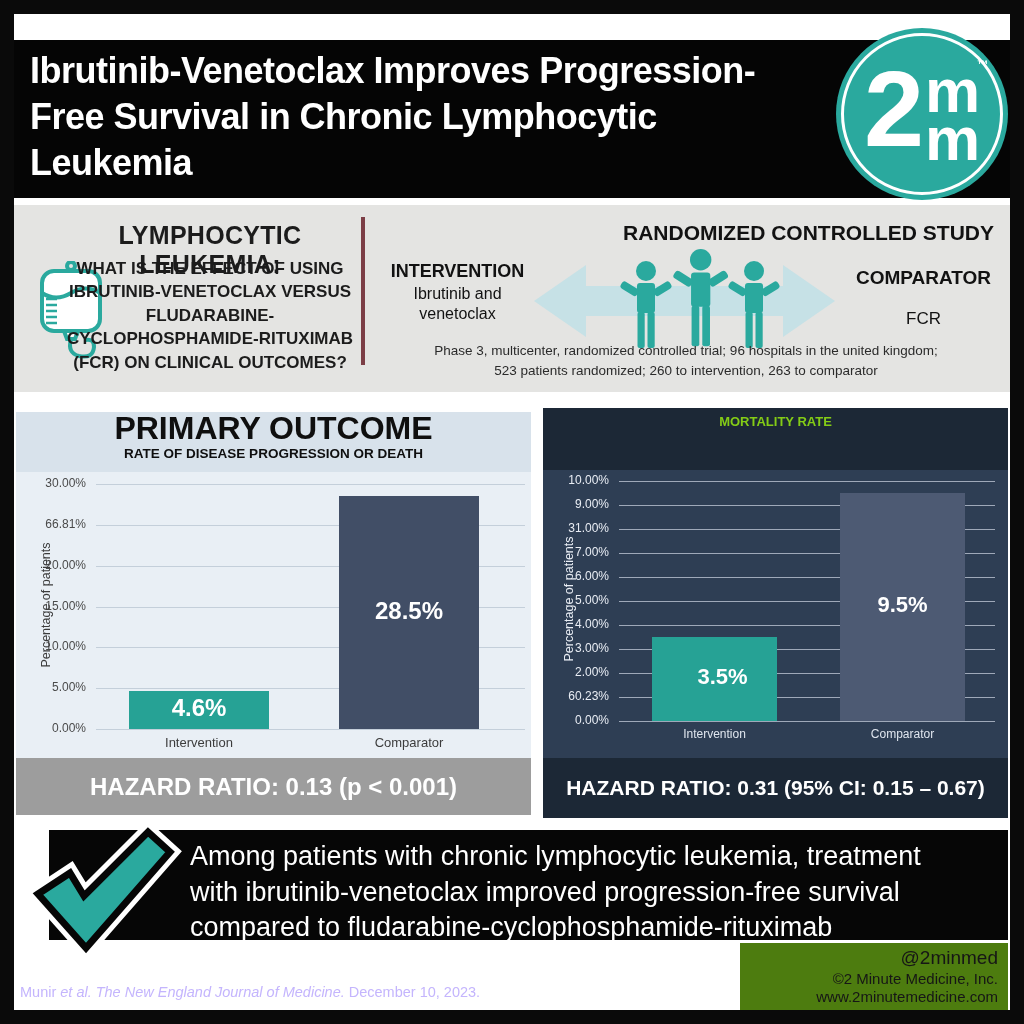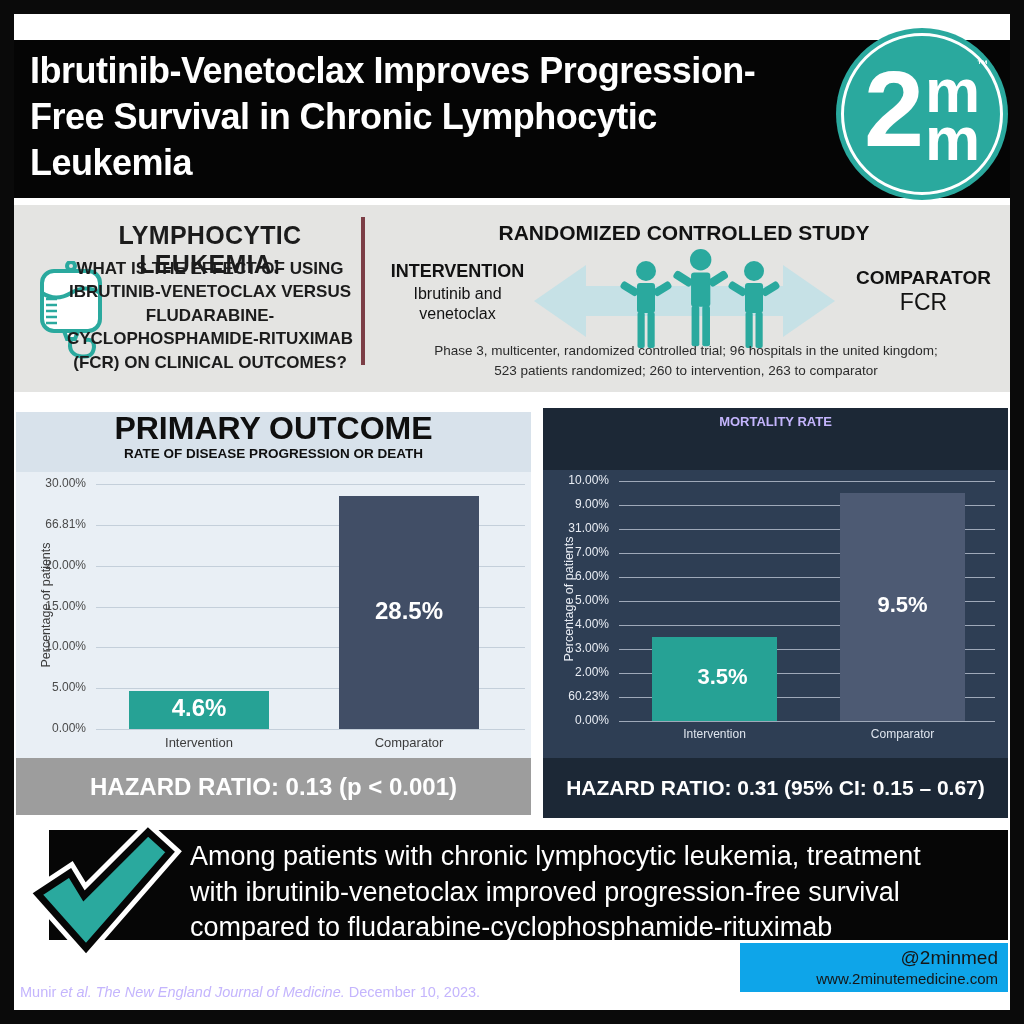--- a/index.html
+++ b/index.html
@@ -27,46 +27,46 @@
   #logo .logo-tm{position:absolute;top:30px;right:20px;font-size:11px;font-weight:bold}
 
   
   #study-section{left:14px;top:205px;width:996px;height:187px;background:#e4e4e2}
   #iv-icon{left:16px;top:56px;width:82px;height:100px}
   #question-title{left:40px;top:16px;width:312px;text-align:center;
     font-size:25px;font-weight:bold;color:#1c1c1c;letter-spacing:.3px}
   #question-body{left:46px;top:52px;width:300px;text-align:center;
     font-size:17px;font-weight:bold;color:#1c1c1c;line-height:1.38;white-space:pre-line}
   #study-divider{left:347px;top:12px;width:4px;height:148px;background:#7c3e46}
-  #rcs-title{left:360px;top:16px;width:620px;text-align:center;
+  #rcs-title{left:360px;top:16px;width:620px;text-align:right;
     font-size:21px;font-weight:bold;color:#121212}
   #intervention-block{left:366px;top:56px;width:155px;text-align:center;color:#121212}
   #intervention-block .grp-label{font-size:18px;font-weight:bold}
   #intervention-block .grp-desc{font-size:16px;line-height:1.28;white-space:pre-line;margin-top:2px}
   #rct-arrow{left:518px;top:52px;width:305px;height:88px}
   #patients-icons{left:600px;top:42px;width:170px;height:112px}
   #comparator-block{left:822px;top:62px;width:175px;text-align:center;color:#121212}
   #comparator-block .grp-label{font-size:19px;font-weight:bold}
-  #comparator-block .grp-desc{font-size:23px;margin-top:0}
+  #comparator-block .grp-desc{font-size:17px;margin-top:20px}
   #study-details{left:352px;top:136px;width:640px;text-align:center;
     font-size:13.5px;color:#2b2b2b;line-height:1.45;white-space:pre-line}
 
   
   #primary-panel{left:16px;top:412px;width:515px;height:403px;background:#e9eff5}
   #primary-header{height:60px;background:#d8e2eb;text-align:center;padding-top:0;box-sizing:border-box}
   .panel-title-light{font-size:32px;font-weight:bold;color:#0f0f0f;line-height:1.05}
   .panel-sub-light{font-size:13.5px;font-weight:bold;color:#0f0f0f}
   #primary-chart{position:relative;height:286px}
   #primary-hazard{height:57px;background:#9d9d9d;display:flex;align-items:center;justify-content:center;
     color:#ffffff;font-weight:bold;font-size:24px}
 
   #secondary-panel{left:543px;top:408px;width:465px;height:410px;background:#2e3e54}
   #secondary-header{height:62px;background:#1c2836;text-align:center;padding-top:6px;box-sizing:border-box}
   .panel-title-dark{font-size:32px;font-weight:bold;color:#ffffff;line-height:1.05}
-  .panel-sub-dark{font-size:13px;font-weight:bold;color:#c4b5fd}
+  .panel-sub-dark{font-size:13px;font-weight:bold;color:#84cc16}
   #secondary-chart{position:relative;height:288px}
   #secondary-hazard{height:60px;background:#1c2836;display:flex;align-items:center;justify-content:center;
     color:#ffffff;font-weight:bold;font-size:21px}
 
   
   .gridline{position:absolute;height:1px}
   .ytick{position:absolute;font-size:12px;text-align:right}
   .bar{position:absolute}
   .val-label{position:absolute;font-weight:bold;color:#ffffff;text-align:center}
   .cat-label{position:absolute;text-align:center}
@@ -76,21 +76,21 @@
   
   #summary-band{left:49px;top:830px;width:959px;height:110px;background:#060606}
   #summary-text{position:absolute;left:141px;top:9px;width:805px;color:#ffffff;
     font-size:27px;line-height:1.32;white-space:pre-line}
   #check-icon{left:22px;top:824px;width:160px;height:132px;z-index:6}
 
   
   #citation{left:20px;top:984px;font-size:14.5px;color:#c4b5fd}
   #citation .it{font-style:italic}
   #citation span{margin-right:4px}
-  #credit-box{left:740px;top:943px;width:268px;height:49px;background:#0ea5e9;
+  #credit-box{left:740px;top:943px;width:268px;height:67px;background:#4d7c0f;
     text-align:right;box-sizing:border-box;padding:3px 10px 0 0;color:#161616}
   .credit-handle{font-size:19px;line-height:1.25}
   .credit-line{font-size:15px;line-height:1.22}
 </style>
 </head>
 <body>
 
 <div id="inner-page" class="abs"></div>
 
 <div id="header-band" class="abs">
@@ -267,14 +267,15 @@
   <path d="M16 70 L48 49 L62 72 L126 8 L148 28 L64 124 Z" fill="none" stroke="#ffffff" stroke-width="17" stroke-linejoin="miter"></path>
   <path d="M16 70 L48 49 L62 72 L126 8 L148 28 L64 124 Z" fill="#2aa99e" stroke="#060606" stroke-width="7" stroke-linejoin="miter"></path>
 </svg>
 
 <div id="citation" class="abs">
   <span>Munir</span><span class="it">et al.</span><span class="it">The New England Journal of Medicine.</span><span>December 10, 2023.</span>
 </div>
 
 <div id="credit-box" class="abs">
   <div class="credit-handle">@2minmed</div>
+  <div class="credit-line">©2 Minute Medicine, Inc.</div>
   <div class="credit-line">www.2minutemedicine.com</div>
 </div>
 
 </body></html>

